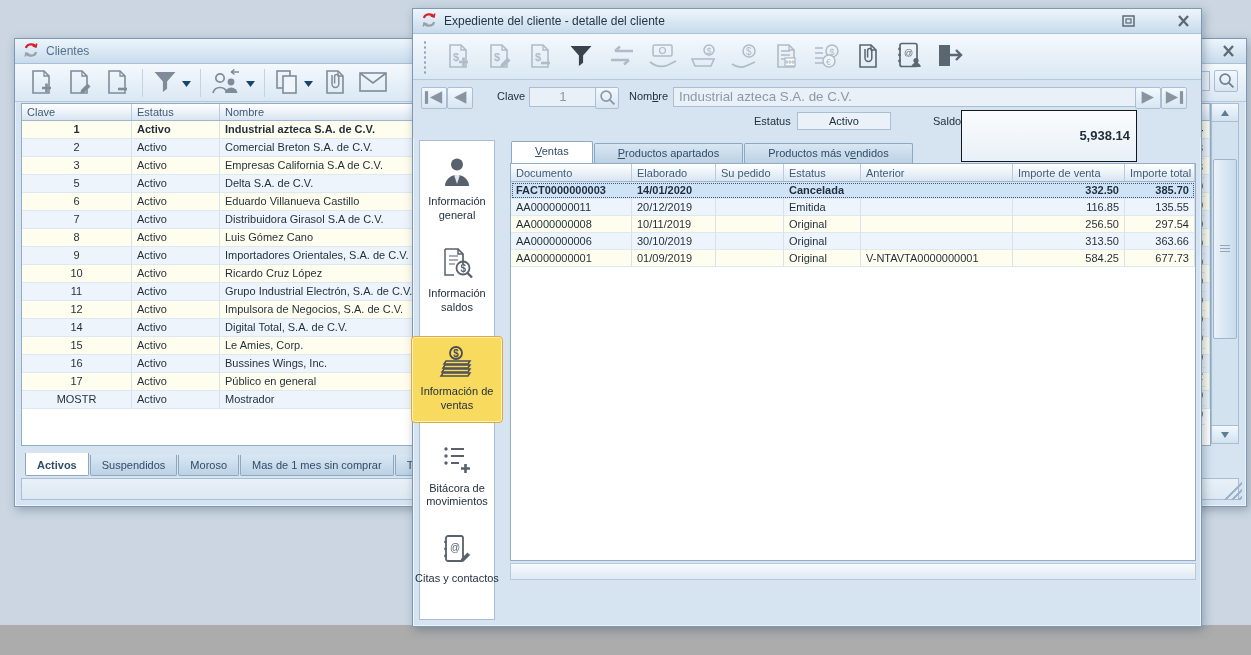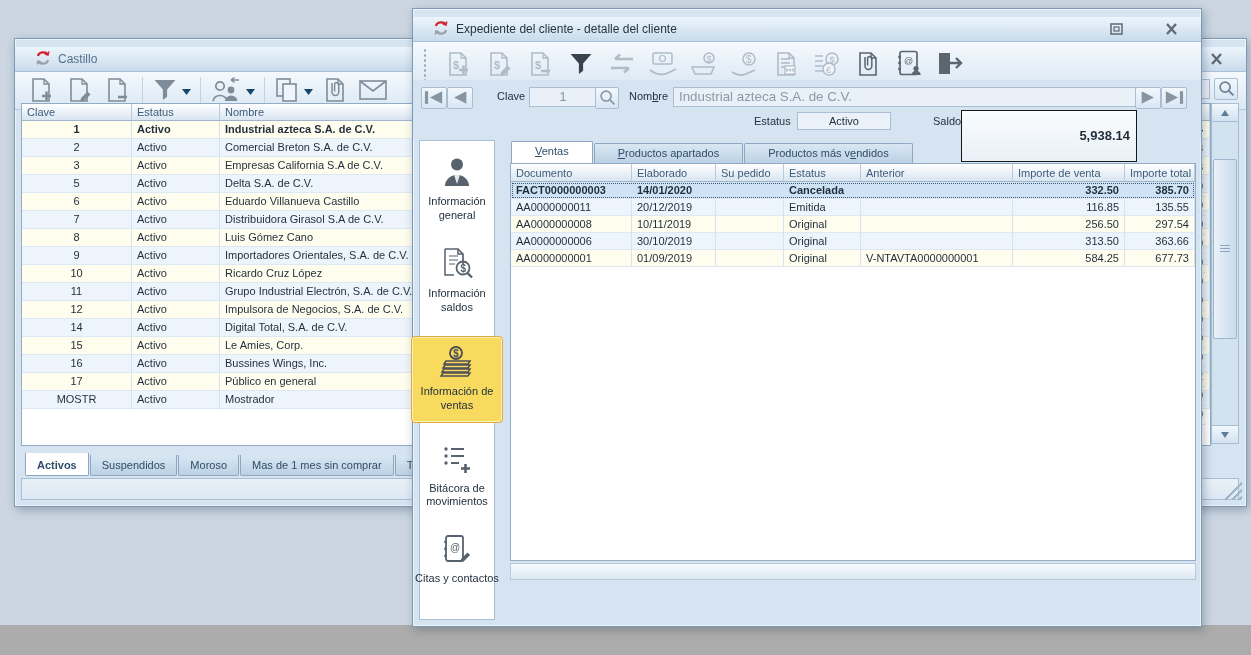--- a/index.html
+++ b/index.html
@@ -5,22 +5,22 @@
   html,body{margin:0;padding:0;}
   body{width:1251px;height:655px;overflow:hidden;position:relative;
        font-family:"Liberation Sans",sans-serif;font-size:11px;color:#1F2D3A;
        background:#CBD6E2;}
   .desktop{position:absolute;inset:0;}
   .desk-strip{position:absolute;left:0;right:0;top:625px;height:30px;background:#ACACAC;}
 
   
   .win{position:absolute;background:#D6E4F1;border:1px solid #7E99B5;
        box-shadow:0 0 0 1px rgba(255,255,255,.55) inset, 2px 3px 9px rgba(45,65,85,.35);}
-  .tbar{height:24px;display:flex;align-items:center;gap:7px;padding:0 20px;
-        background:linear-gradient(#EDF5FC,#C8DBEC);border-bottom:1px solid #A9C0D6;margin-top:8px;}
+  .tbar{height:24px;display:flex;align-items:center;gap:7px;padding:0 8px;
+        background:linear-gradient(#EDF5FC,#C8DBEC);border-bottom:1px solid #A9C0D6;}
   .tb-title{font-size:12px;}
   .sp{flex:1}
   .winbtn{display:flex;align-items:center;justify-content:center;width:20px;height:16px;}
   .toolbar{display:flex;align-items:center;gap:6px;padding:4px 10px;box-sizing:border-box;
            background:linear-gradient(#F4F9FD,#DBE8F3);border-bottom:1px solid #B6C9DB;position:relative;}
   .tbtn{display:flex;align-items:center;justify-content:center;min-width:32px;height:32px;}
   .sep{width:1px;height:28px;background:#C2D3E2;margin:0 3px;}
   .drag{width:4px;height:34px;margin-right:6px;
         background-image:radial-gradient(circle,#8FA4B8 1px,transparent 1.3px);background-size:4px 5px;}
 
@@ -107,21 +107,21 @@
   <div class="desk-strip"></div>
 
   <div class="win" id="cl-win" style="left:14px;top:38px;width:1231px;height:467px;z-index:1;">
     <div class="tbar">
       <span><svg width="16" height="16" viewBox="0 0 16 16">
             <path d="M3 6 A5.2 4.2 0 0 1 13 5" fill="none" stroke="#D2232E" stroke-width="2.2"></path>
             <path d="M13.8 1.5 L13 5 L9.7 3.7" fill="none" stroke="#D2232E" stroke-width="1.5"></path>
             <path d="M13 10 A5.2 4.2 0 0 1 3 11" fill="none" stroke="#99A1A9" stroke-width="2.2"></path>
             <path d="M2.2 14.5 L3 11 L6.3 12.3" fill="none" stroke="#99A1A9" stroke-width="1.5"></path>
           </svg></span>
-      <span class="tb-title" style="color:#54718C;">Castillo</span>
+      <span class="tb-title" style="color:#54718C;">Clientes</span>
       <span class="sp"></span>
       <span class="winbtn">
           <svg width="13" height="12" viewBox="0 0 13 12">
             <path d="M2 1 L11 11 M11 1 L2 11" stroke="#5E6974" stroke-width="2.3"></path>
           </svg>
         </span>
     </div>
     <div class="toolbar" id="cl-toolbar" style="height:38px;">
 
       <span class="tbtn">

